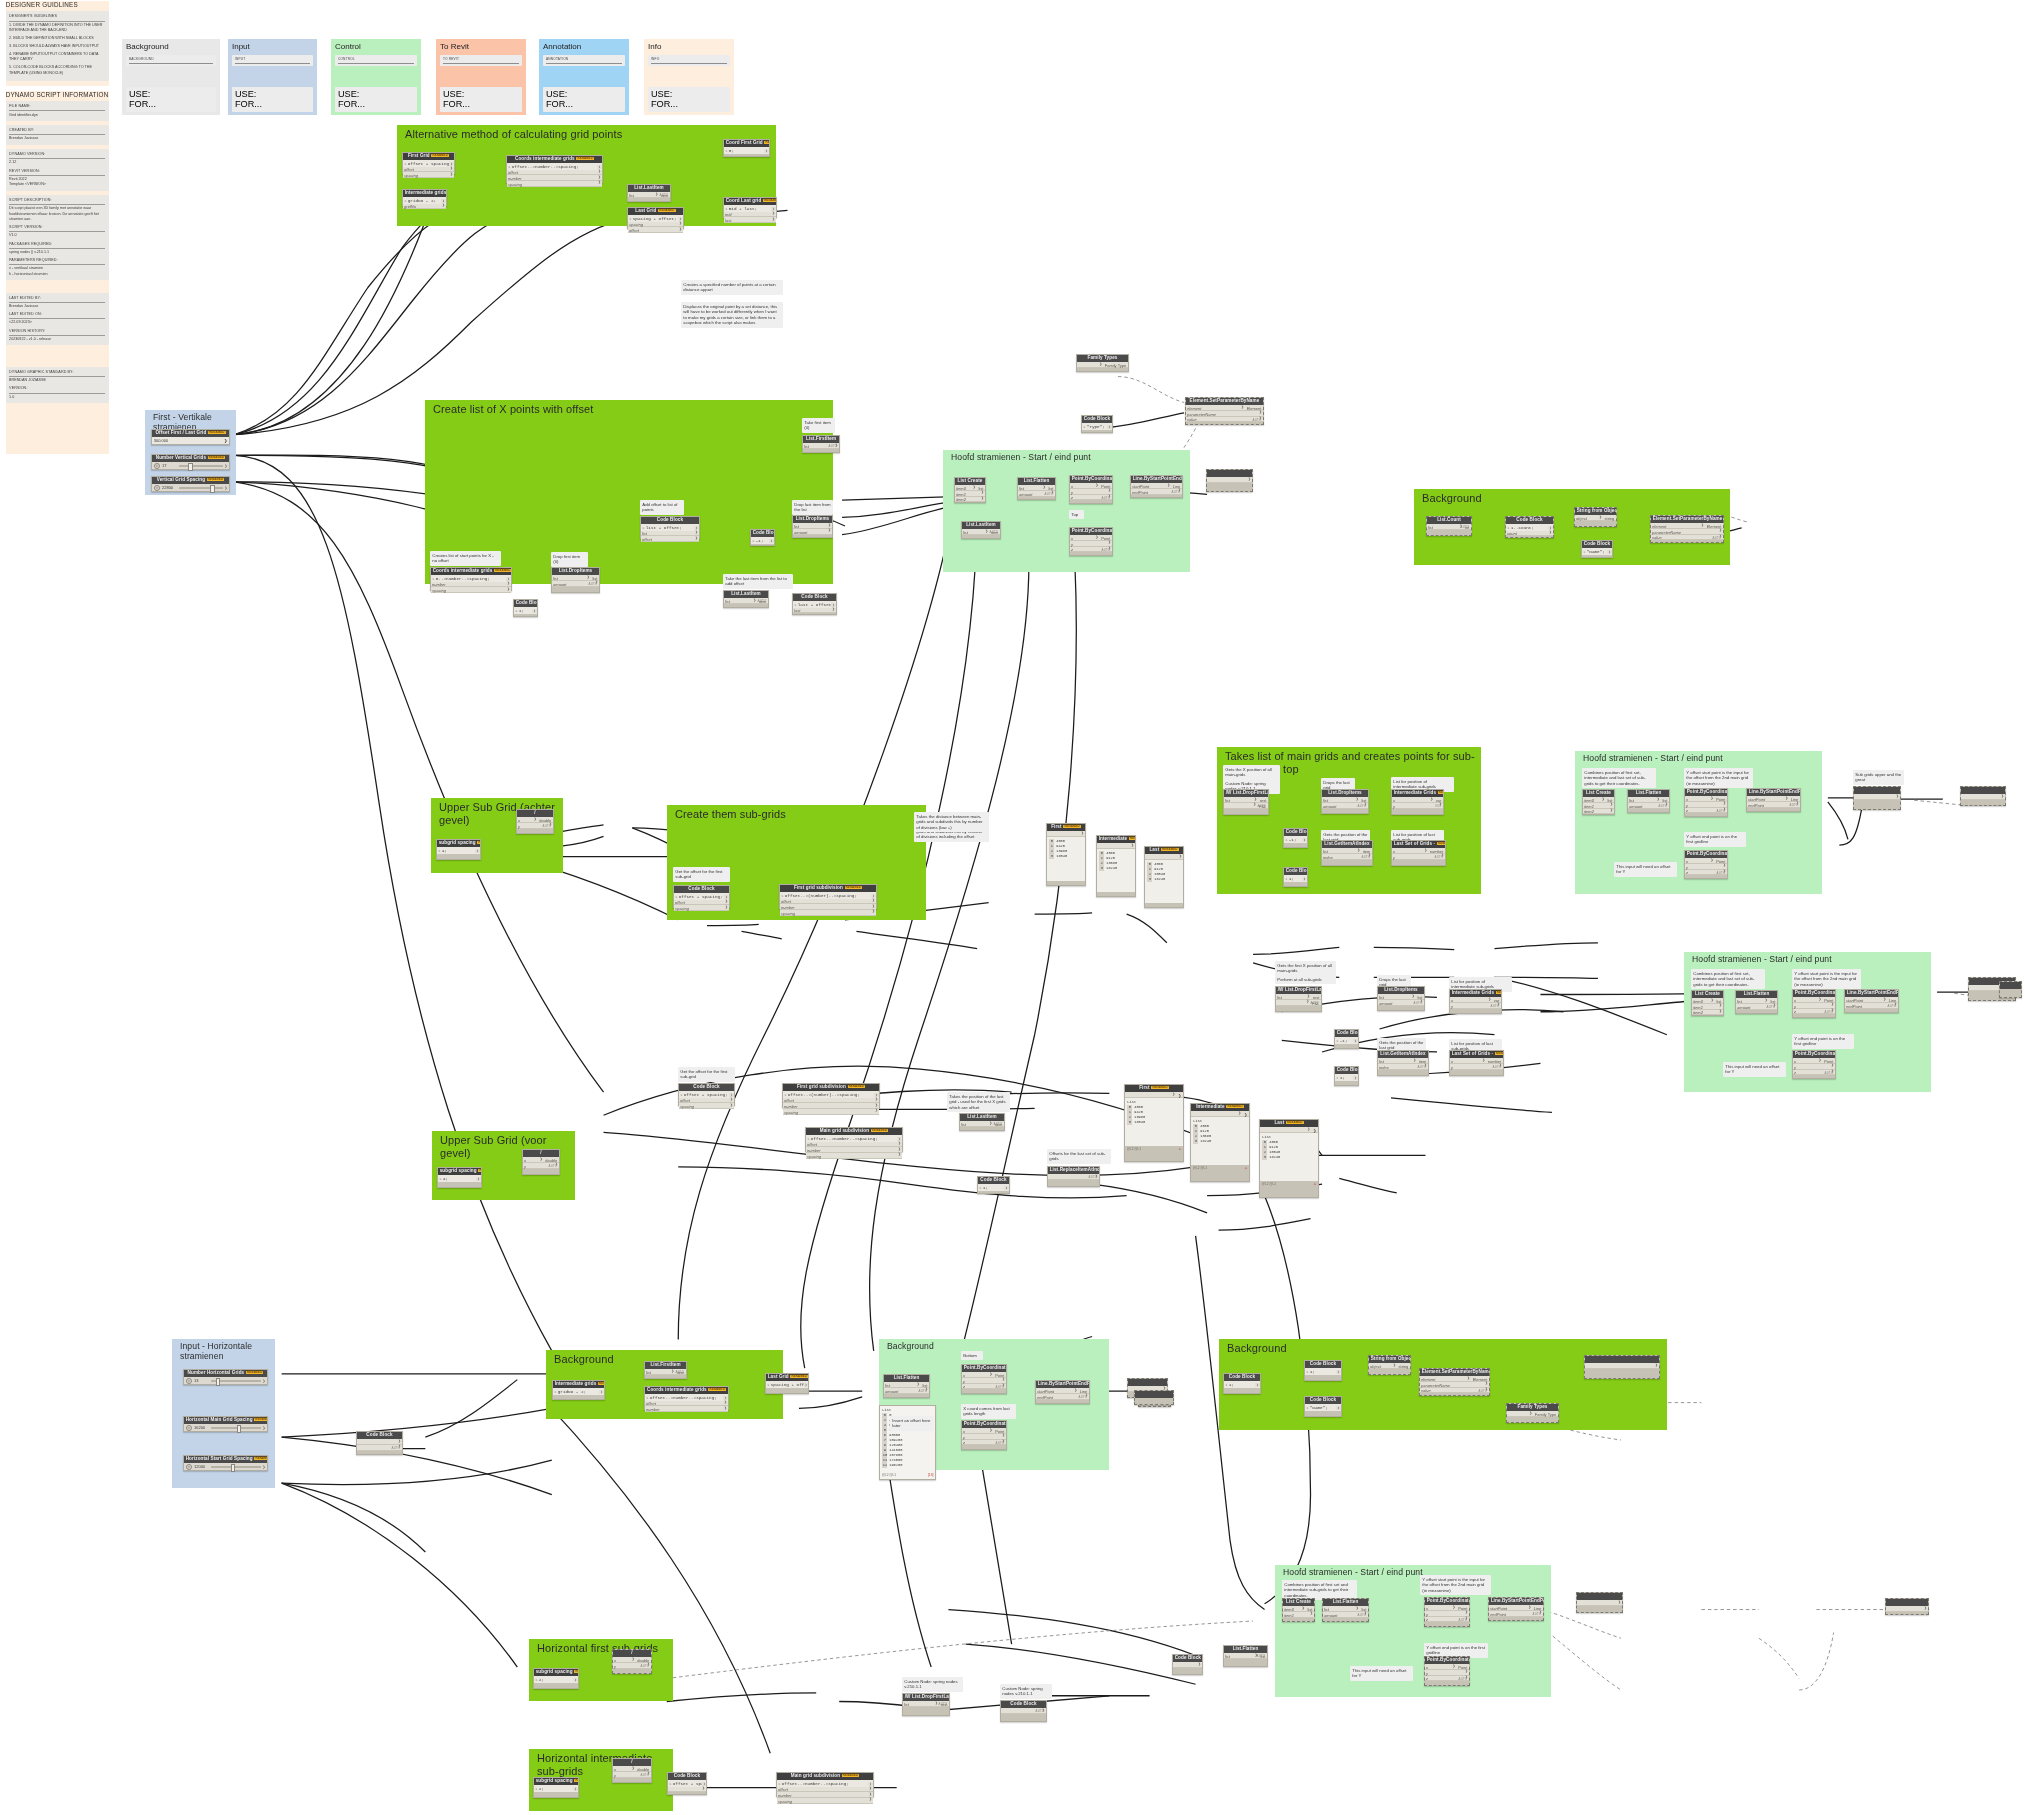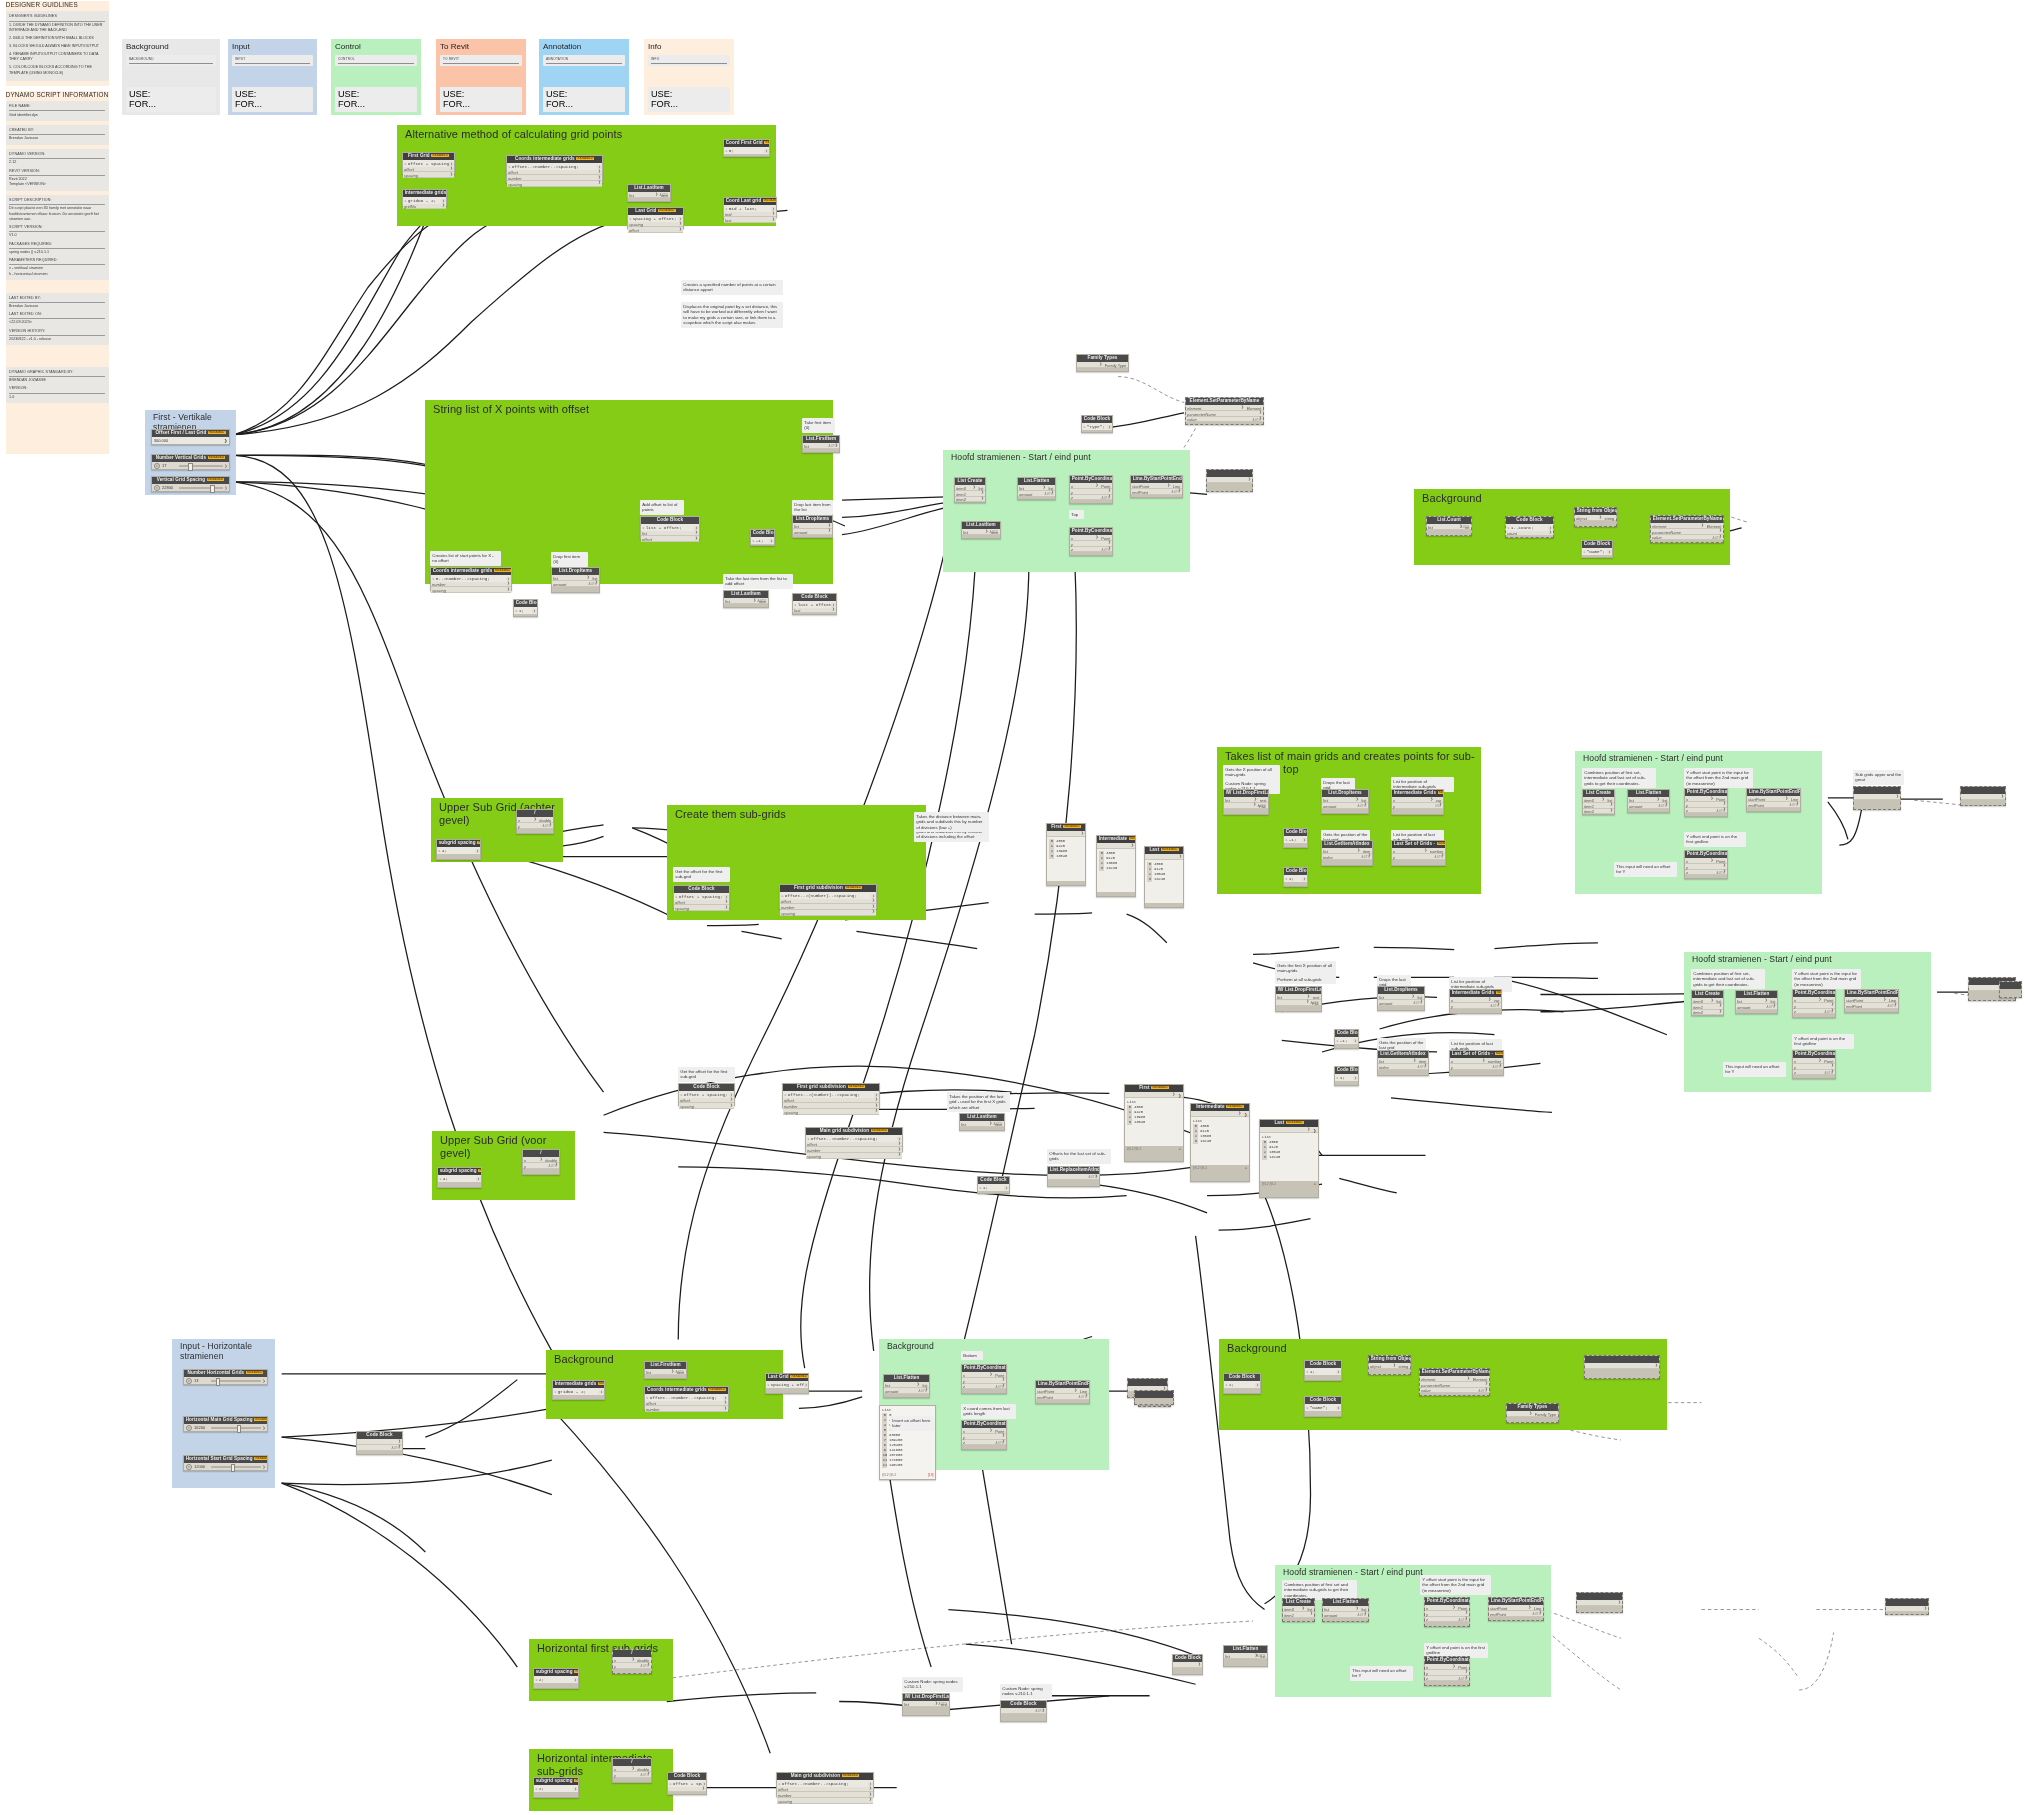--- a/index.html
+++ b/index.html
@@ -551,21 +551,21 @@
       <span class="caret">▾</span>
       <span class="val">22800</span>
       <span class="track">
           <span class="knob" style="left:72%"></span>
         </span>
       <span class="arrow">❯</span>
     </div>
   </div>
 
   <div class="group g-grey" style="left:425px;top:400px;width:408px;height:184px;">
-    <div class="g-title">String list of X points with offset</div>
+    <div class="g-title">Create list of X points with offset</div>
   </div>
   <div class="note" style="left:802px;top:418px;width:33px;">Take first item (0)</div>
   <div class="node" style="left:802px;top:435px;width:38px;height:18.4px;">
     <div class="n-hdr">List.FirstItem</div>
     <div class="n-body">
       <div class="port-row">
           <span class="p-in">list</span>
           <span class="p-sp"></span>
         </div>
       <div class="n-auto">AUTO</div>
@@ -896,21 +896,21 @@
           <span class="p-sp"></span>
         </div>
       <div class="port-row">
           <span class="p-in">value</span>
           <span class="p-sp"></span>
         </div>
       <div class="n-auto">AUTO</div>
     </div>
   </div>
 
-  <div class="group g-grey" style="left:431px;top:798px;width:132px;height:64px;">
+  <div class="group g-grey" style="left:431px;top:798px;width:132px;height:75px;">
     <div class="g-title">Upper Sub Grid (achter gevel)</div>
   </div>
   <div class="node" style="left:516px;top:809px;width:38px;height:25px;">
     <div class="n-hdr">/</div>
     <div class="n-body">
       <div class="port-row">
           <span class="p-in">x</span>
           <span class="p-sp"></span>
           <span class="p-out">double</span>
         </div>

